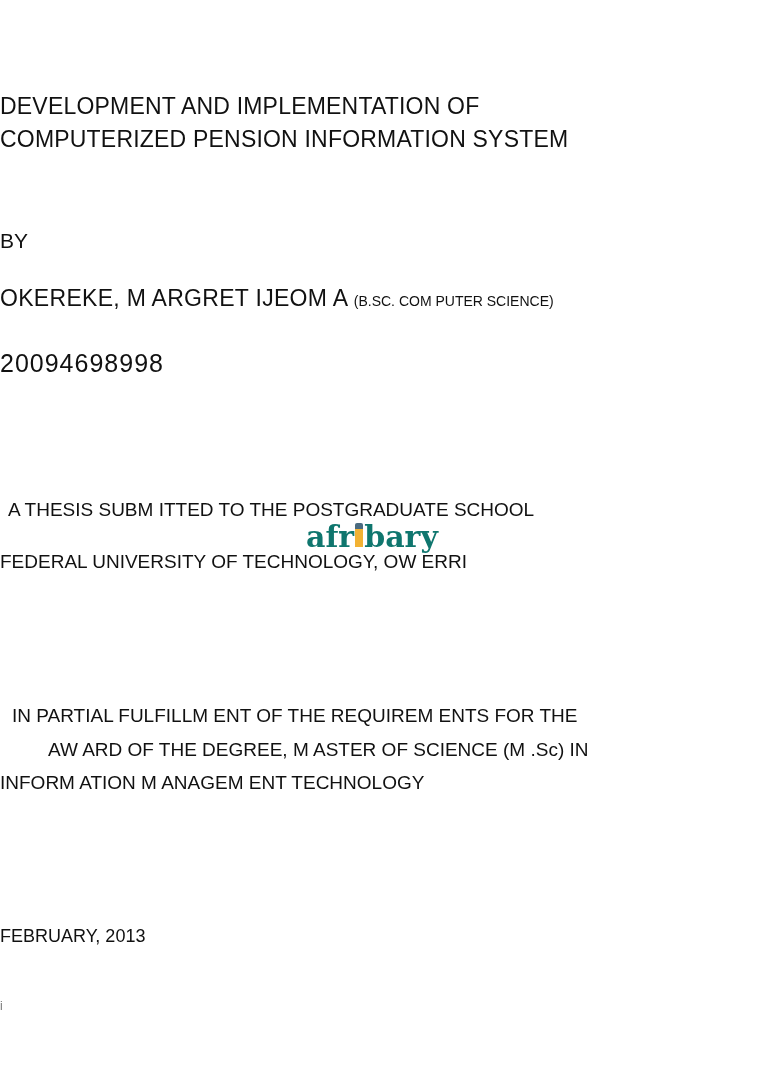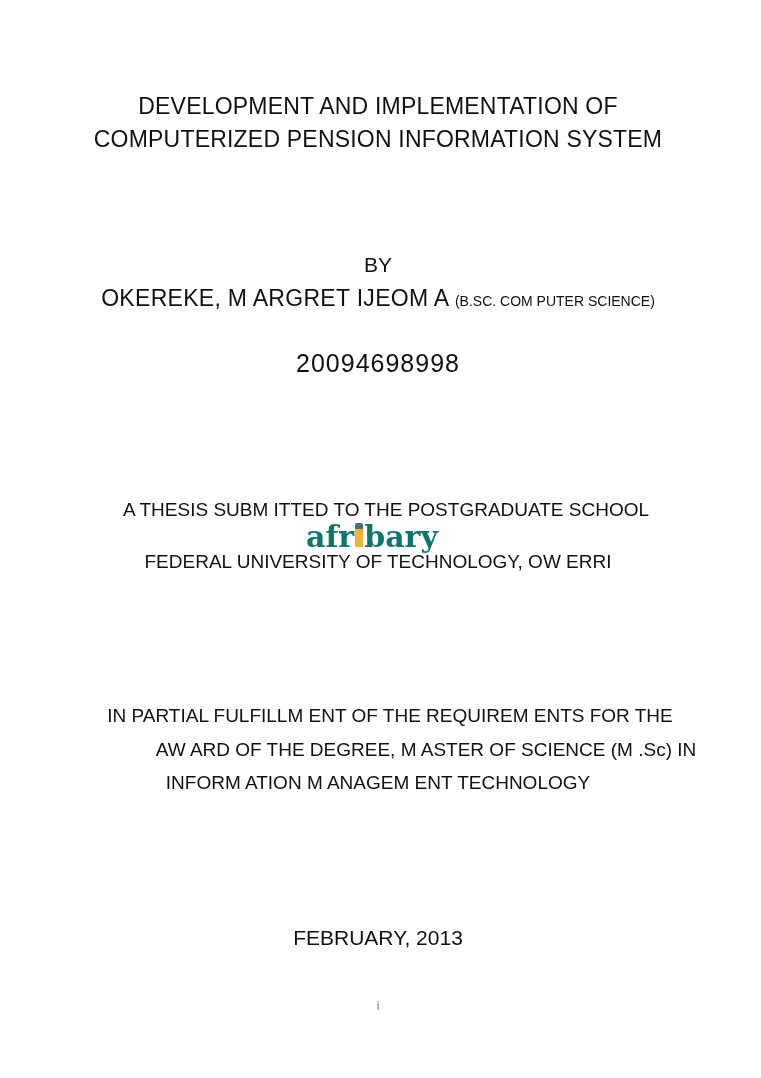--- a/index.html
+++ b/index.html
@@ -1,24 +1,24 @@
 <!DOCTYPE html>
 <html><head>
   <meta charset="utf-8">
   <style>
     html, body { margin: 0; padding: 0; background: #ffffff; }
     body { width: 761px; height: 1078px; position: relative; overflow: hidden; color: #111; font-family: "Liberation Sans", sans-serif; }
-    .line { position: absolute; left: 0; width: 756px; text-align: center; white-space: nowrap; }
+    .line { position: absolute; left: 0; width: 756px; text-align: left; white-space: nowrap; }
     .title { font-size: 23px; font-weight: normal; letter-spacing: 0.2px; }
-    .by { font-size: 21px; margin-top: 24px; }
+    .by { font-size: 21px; }
     .name { font-size: 23px; letter-spacing: 0.3px; }
     .name small { font-size: 14px; letter-spacing: 0; }
     .regno { font-size: 25px; letter-spacing: 1px; }
     .body-line { font-size: 19px; }
-    .date { font-size: 21px; }
+    .date { font-size: 18px; }
     .pagenum { font-size: 12px; color: #777; }
     .watermark { position: absolute; left: 306px; top: 522px; font-family: "DejaVu Serif", serif; font-weight: bold; font-size: 30px; color: #0f766e; letter-spacing: 0px; line-height: 30px; }
     .wm-i { display: inline-block; position: relative; width: 8px; height: 26px; vertical-align: -2px; margin: 0 1px; }
     .wm-i .top { position: absolute; left: 0; top: 0; width: 8px; height: 6px; background: #4a6b80; border-radius: 2px 2px 0 0; }
     .wm-i .body { position: absolute; left: 0; top: 6px; width: 8px; height: 18px; background: #f2b233; }
   </style>
 </head>
 <body>
 
 <div>

